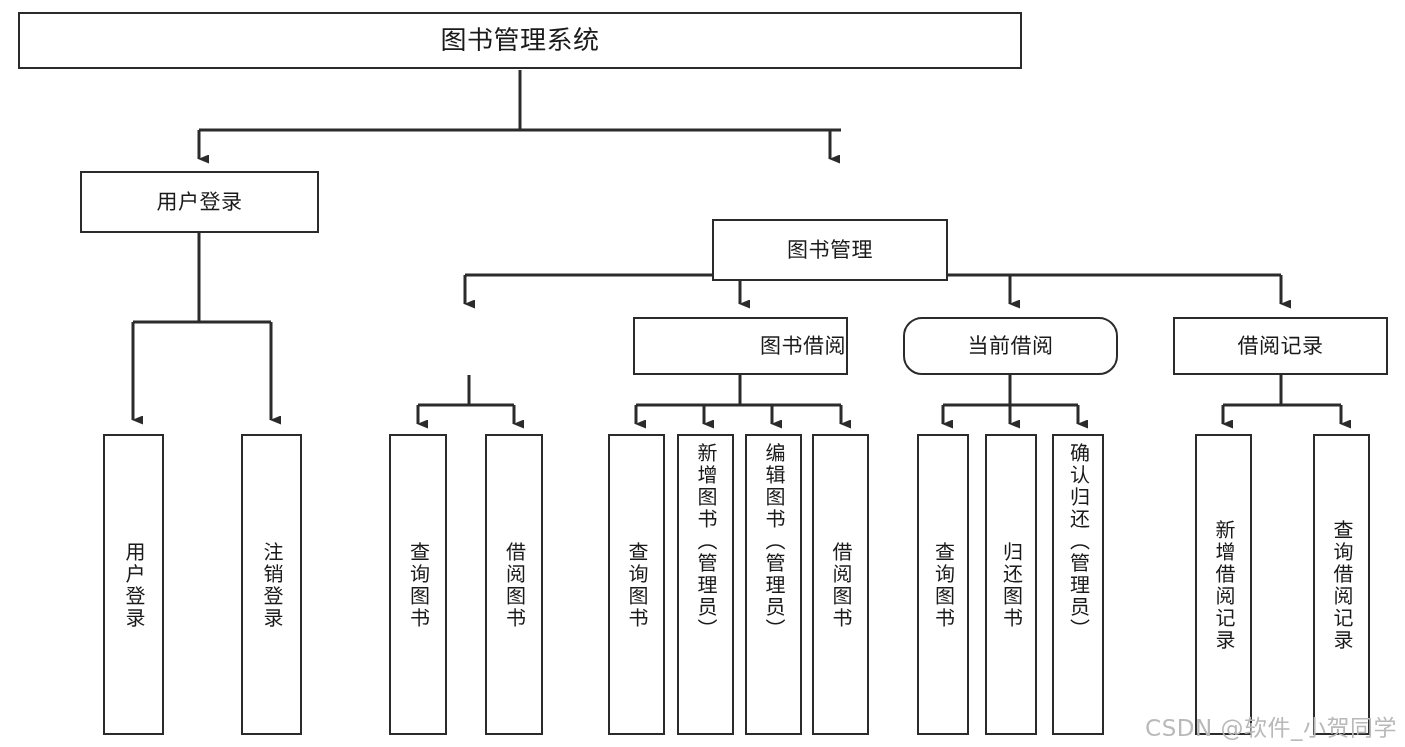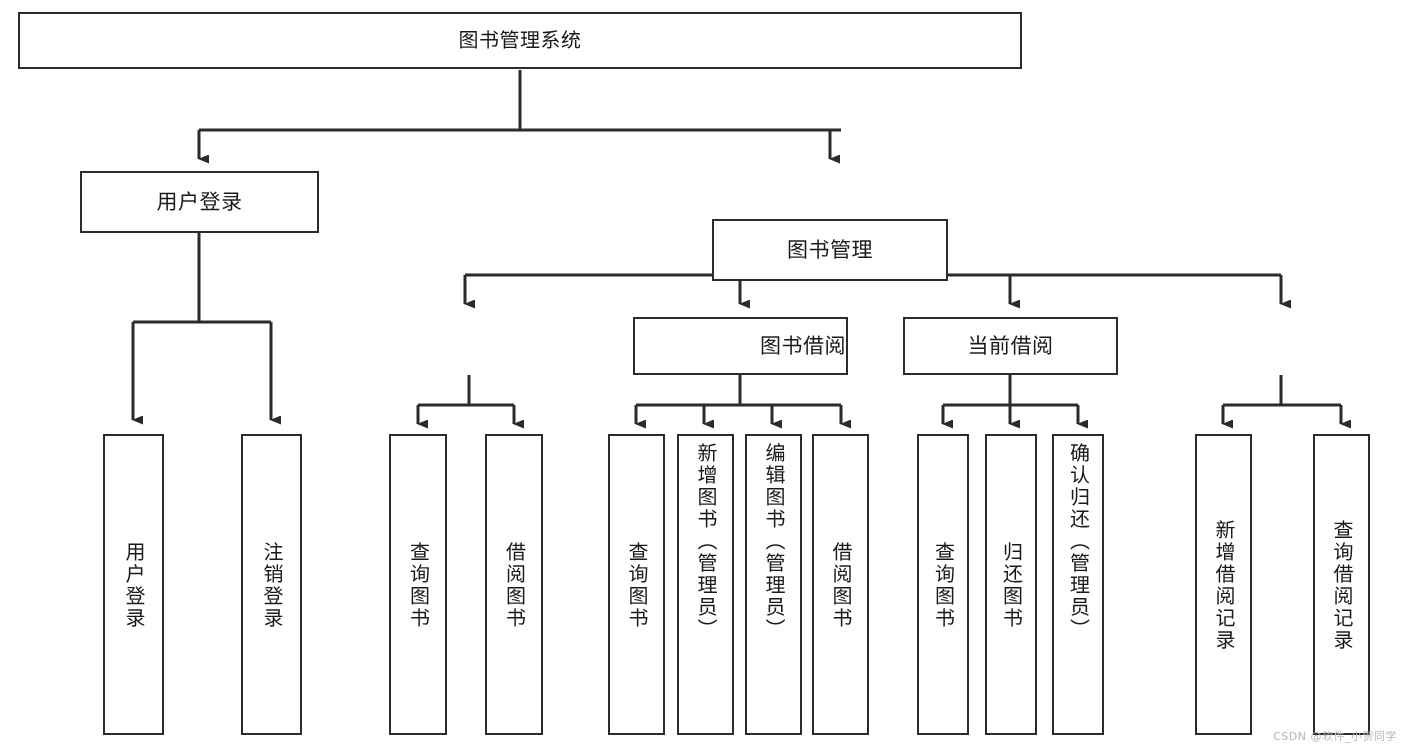--- a/index.html
+++ b/index.html
@@ -39,21 +39,21 @@
     text-align: center;
     line-height: 1.18;
     white-space: nowrap;
   }
   
   .node.horiz .node-label {
     font-size: 21px;
     letter-spacing: 0.5px;
   }
   .node.root .node-label {
-    font-size: 20px;
+    font-size: 26px;
   }
   
   .node.vert {
     align-items: flex-start;
     padding-top: 6px;
   }
   .node.vert .node-label {
     writing-mode: vertical-rl;
     text-orientation: upright;
     font-size: 20px;
@@ -63,21 +63,21 @@
     margin: 0 auto;
   }
   .node.vert.centered {
     align-items: center;
     padding-top: 0;
   }
   #watermark {
     position: absolute;
     right: 8px;
     bottom: 4px;
-    font-size: 11px;
+    font-size: 23px;
     color: #b9b9b9;
     letter-spacing: 0.5px;
     white-space: nowrap;
     pointer-events: none;
   }
 </style>
 </head>
 <body>
 
 <div id="diagram-root">
@@ -142,24 +142,27 @@
 
   <div class="node horiz" style="left:712px; top:171px; width:236px; height:62px;margin-top:48px;">
     <span class="node-label">图书管理</span>
   </div>
 
 
   <div class="node horiz" style="left:633px; top:317px; width:215px; height:58px;justify-content:flex-end;">
     <span class="node-label">图书借阅</span>
   </div>
 
-  <div class="node horiz" style="left:903px; top:317px; width:215px; height:58px;">
+  <div class="node horiz" style="left:903px; top:317px; width:215px; height:58px;border-radius:19px;">
     <span class="node-label">当前借阅</span>
   </div>
 
+  <div class="node horiz" style="left:1173px; top:317px; width:215px; height:58px;">
+    <span class="node-label">借阅记录</span>
+  </div>
 
   <div class="node vert centered" style="left:103px; top:434px; width:61px; height:301px;">
     <span class="node-label">用户登录</span>
   </div>
 
   <div class="node vert centered" style="left:241px; top:434px; width:61px; height:301px;">
     <span class="node-label">注销登录</span>
   </div>
 
   <div class="node vert centered" style="left:389px; top:434px; width:58px; height:301px;">

